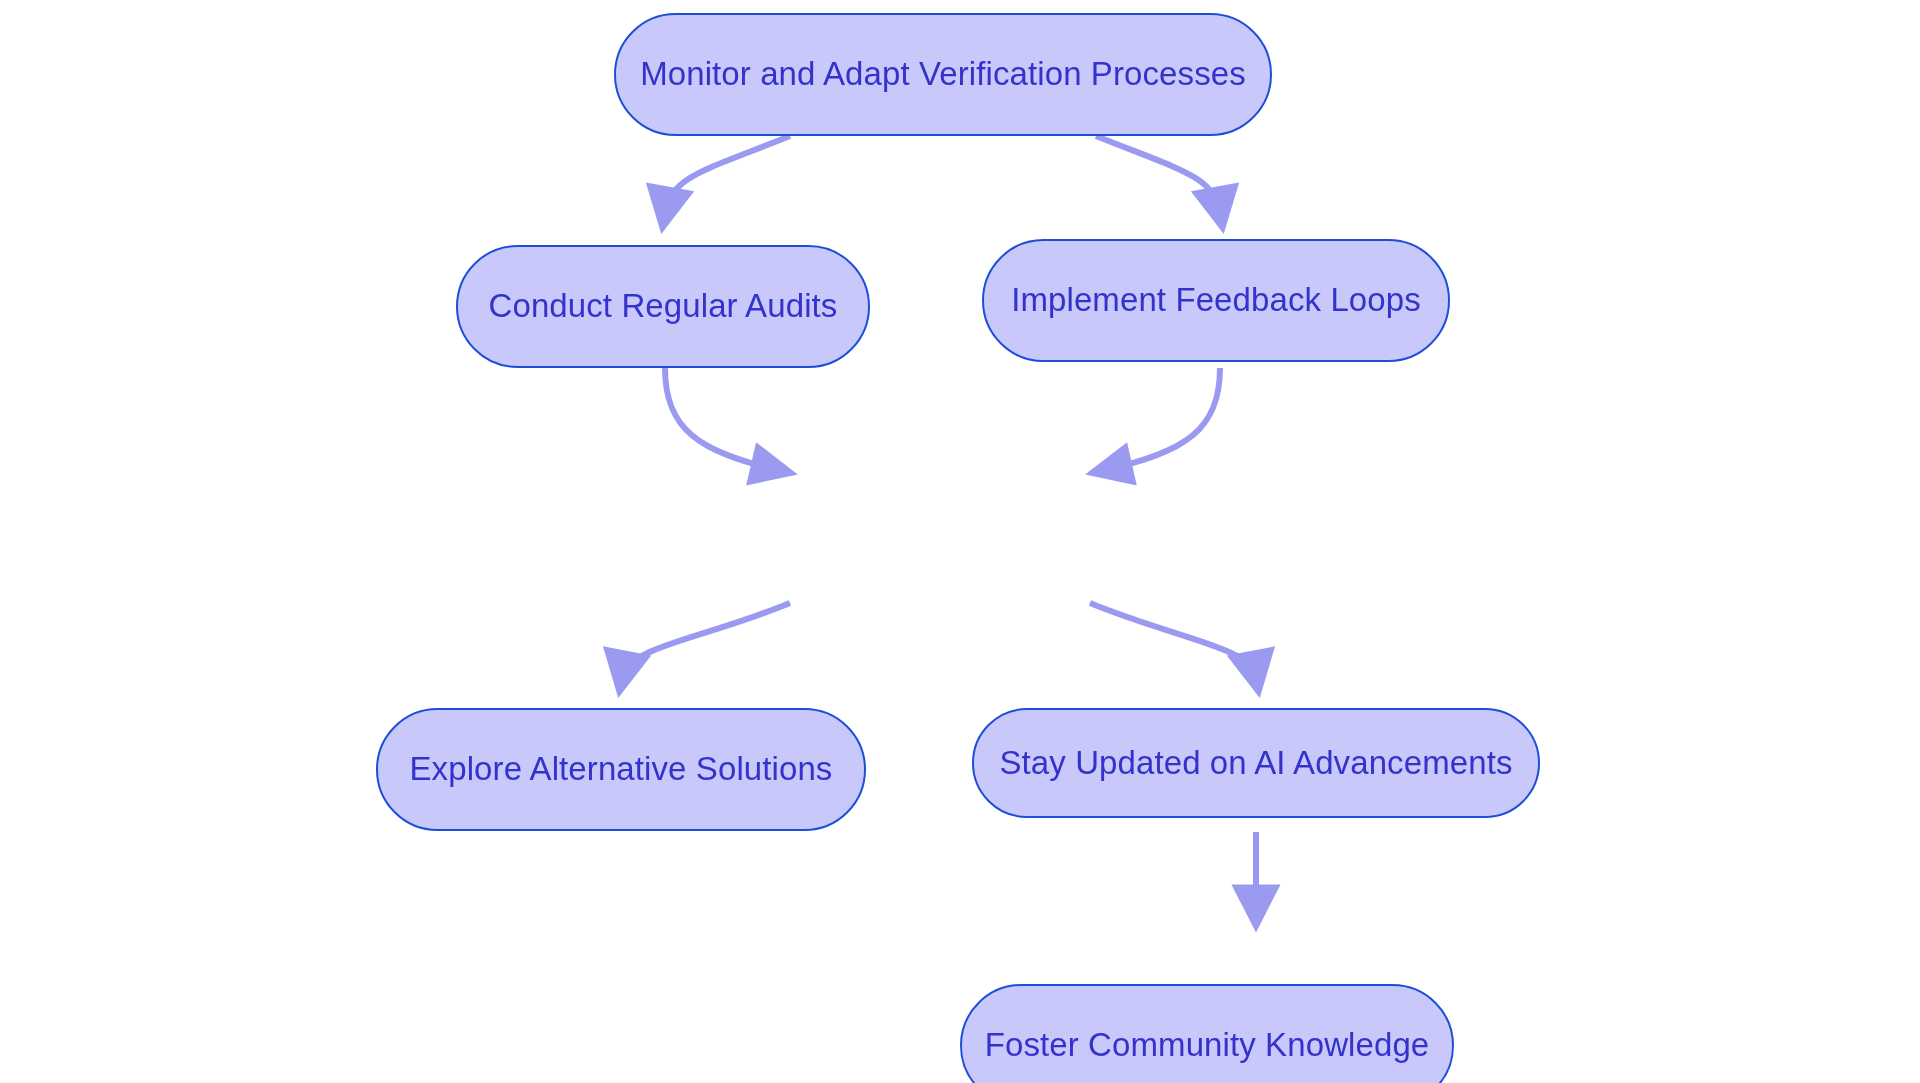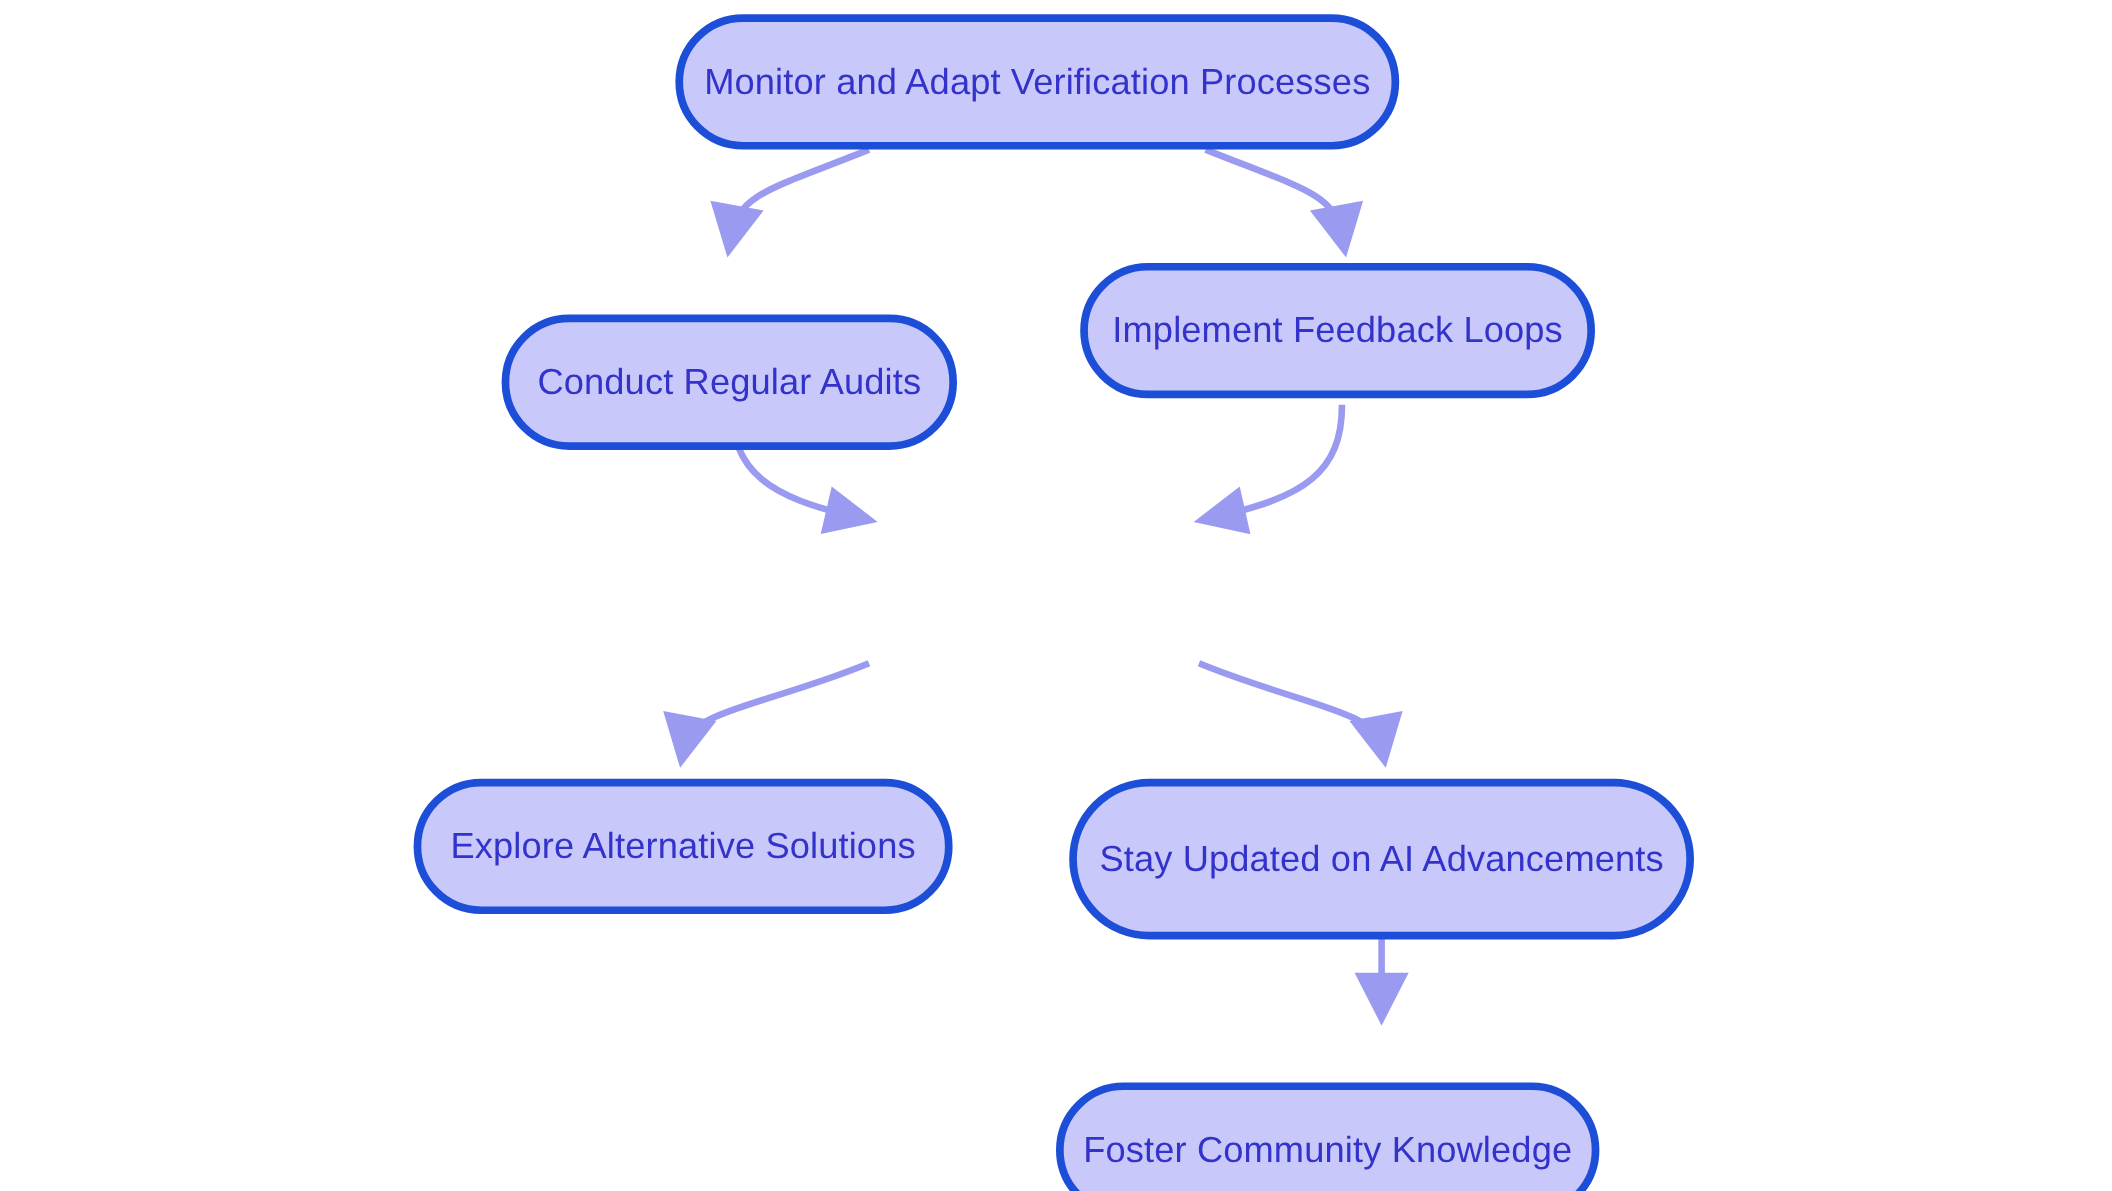--- a/index.html
+++ b/index.html
@@ -26,21 +26,21 @@
     width: 1920px;
     height: 1083px;
   }
   .node {
     position: absolute;
     box-sizing: border-box;
     display: flex;
     align-items: center;
     justify-content: center;
     background: #c8c9fa;
-    border: 7px solid #1d4ed8;
+    border: 2px solid #1d4ed8;
     border-radius: 999px;
     color: #3333cc;
     font-size: 33px;
     font-weight: 400;
     letter-spacing: 0.1px;
     white-space: nowrap;
     z-index: 2;
   }
   .node-label {
     color: #3333cc;
@@ -75,34 +75,34 @@
 
     <path d="M 1090 603 C 1180 640 1250 646 1256 678" fill="none" stroke="#9a9bf0" stroke-width="6" marker-end="url(#arrowhead)"></path>
 
     <path d="M 1256 832 L 1256 912" fill="none" stroke="#9a9bf0" stroke-width="6" marker-end="url(#arrowhead)"></path>
   </svg>
 
   <div class="node" style="left:614px; top:13px; width:658px; height:123px;">
     <span class="node-label">Monitor and Adapt Verification Processes</span>
   </div>
 
-  <div class="node" style="left:456px; top:245px; width:414px; height:123px;margin-top:41px;">
+  <div class="node" style="left:456px; top:245px; width:414px; height:123px;">
     <span class="node-label">Conduct Regular Audits</span>
   </div>
 
   <div class="node" style="left:982px; top:239px; width:468px; height:123px;">
     <span class="node-label">Implement Feedback Loops</span>
   </div>
 
 
   <div class="node" style="left:376px; top:708px; width:490px; height:123px;">
     <span class="node-label">Explore Alternative Solutions</span>
   </div>
 
-  <div class="node" style="left:972px; top:708px; width:568px; height:146px;">
+  <div class="node" style="left:972px; top:708px; width:568px; height:110px;">
     <span class="node-label">Stay Updated on AI Advancements</span>
   </div>
 
   <div class="node" style="left:960px; top:940px; width:494px; height:123px;margin-top:44px;">
     <span class="node-label">Foster Community Knowledge</span>
   </div>
 
 </div>
 
 </body></html>

